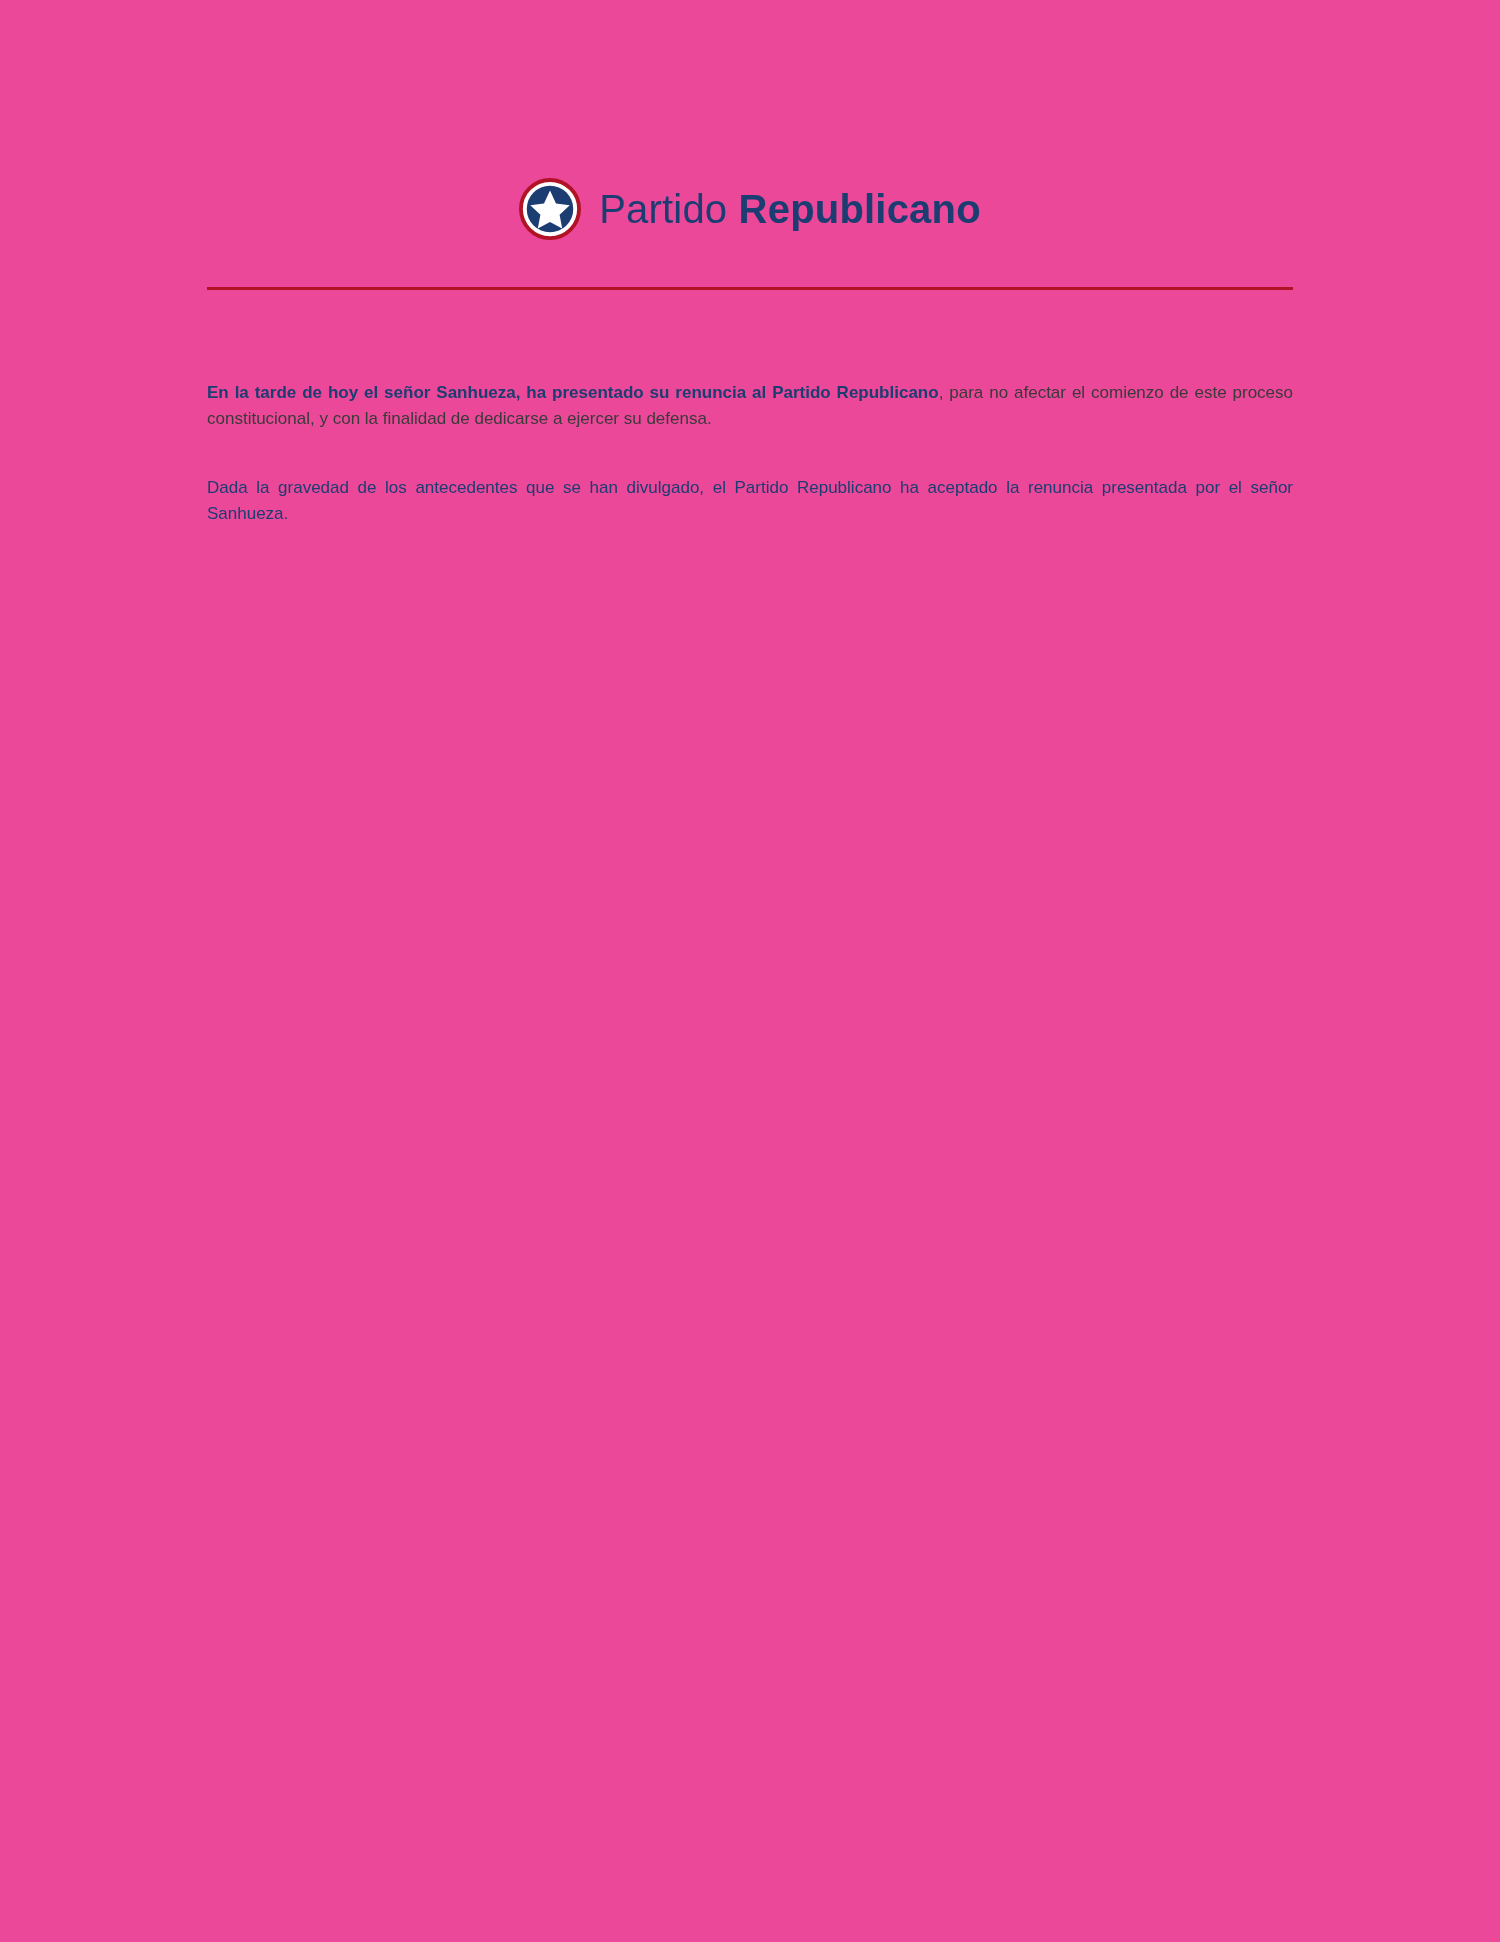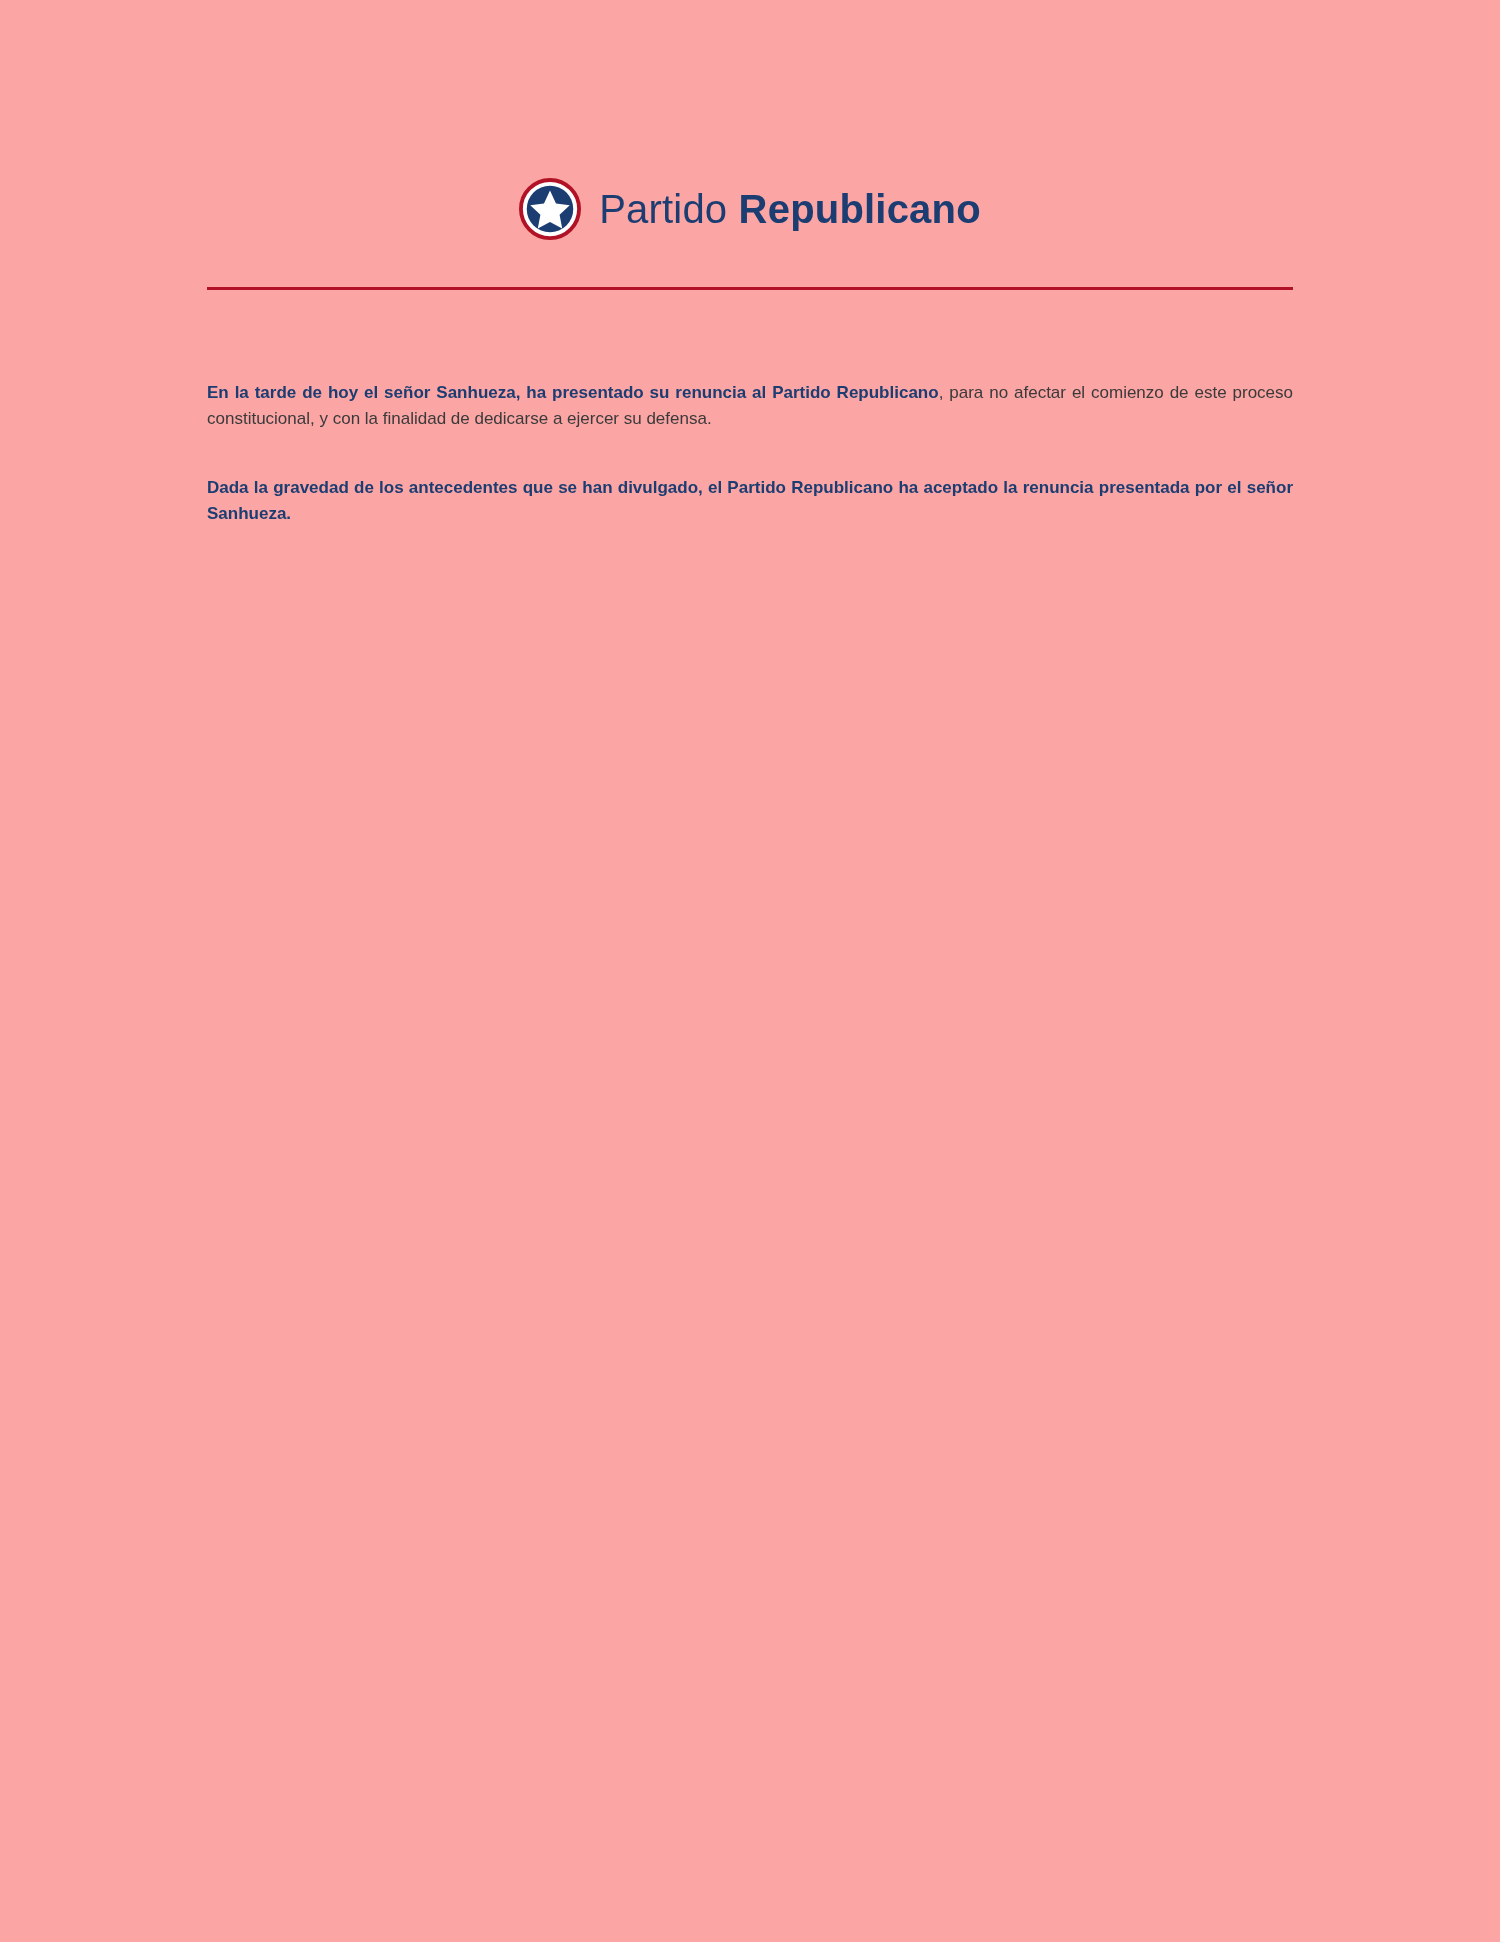--- a/index.html
+++ b/index.html
@@ -11,21 +11,21 @@
     width: 1500px;
     height: 1942px;
     font-family: "Liberation Sans", sans-serif;
     color: #1a3a6b;
     overflow: hidden;
   }
   .page {
     position: relative;
     width: 1500px;
     height: 1942px;
-    background: #fca5a5;
+    background: #ec4899;
     box-sizing: border-box;
   }
   .header {
     padding-top: 178px;
     display: flex;
     justify-content: center;
     align-items: center;
   }
   .logo-row {
     display: flex;
@@ -87,21 +87,21 @@
   .strong-blue {
     font-weight: 700;
     color: #1b3d72;
   }
   .plain-dark {
     font-weight: 400;
     color: #3a3a3a;
   }
   p.all-bold {
     color: #1b3d72;
-    font-weight: 700;
+    font-weight: 400;
   }
   p.all-plain {
     color: #3a3a3a;
     font-weight: 400;
   }
 </style>
 </head>
 <body>
 
 <div class="page">

